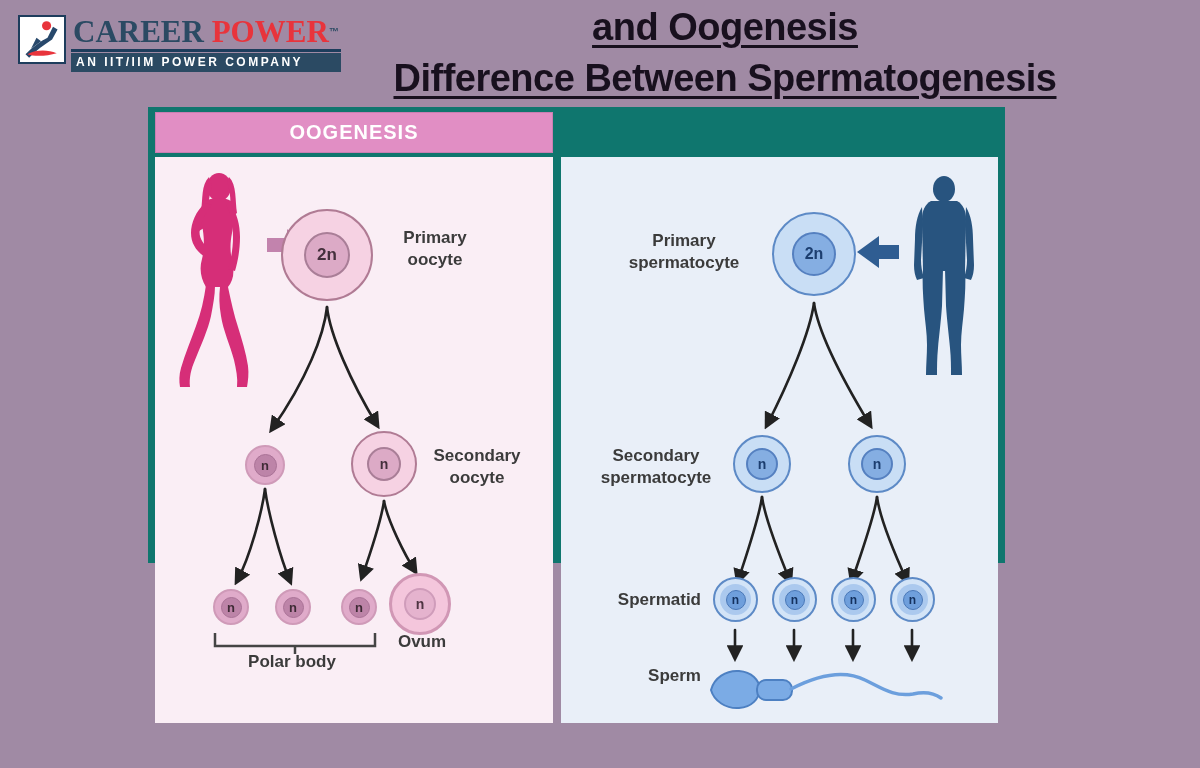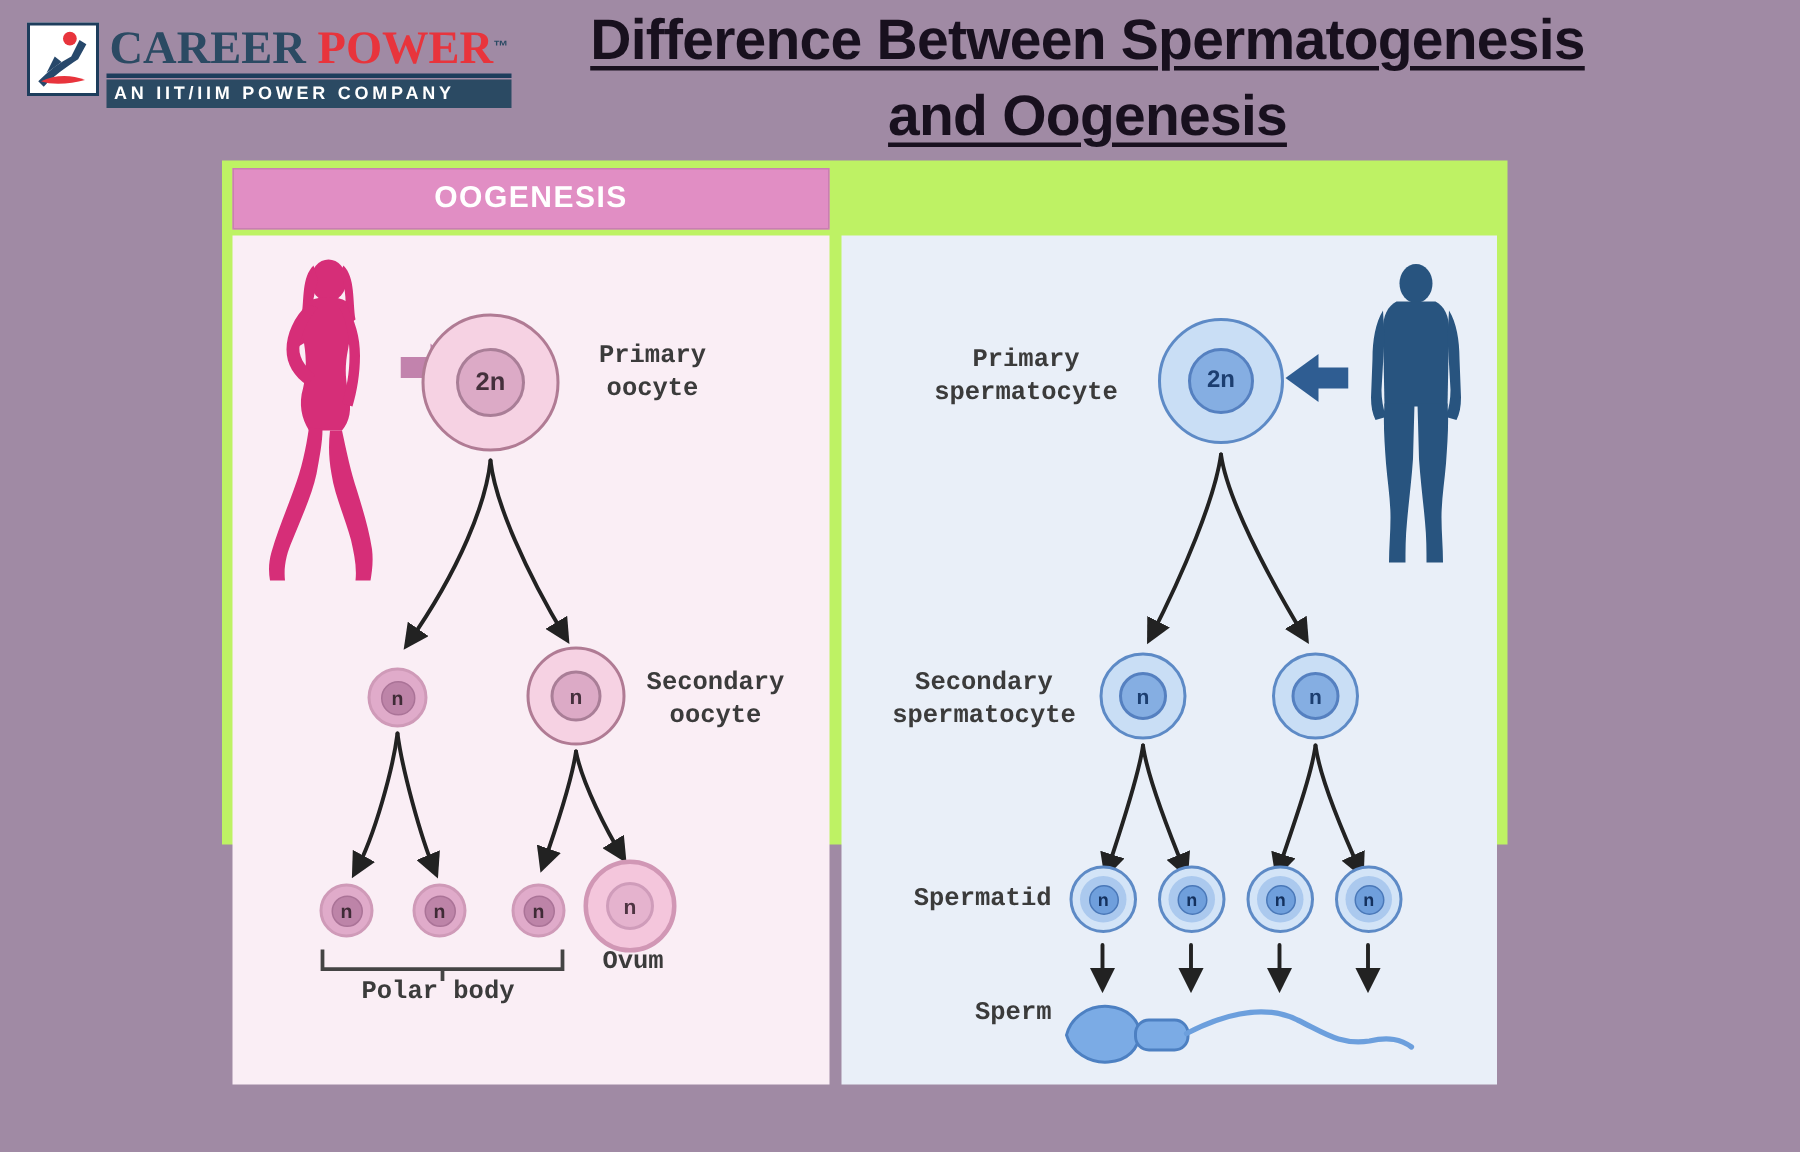--- a/index.html
+++ b/index.html
@@ -40,21 +40,21 @@
     font-size:38px; font-weight:800; color:#18101e;
     line-height:51px; letter-spacing:-0.5px;
     text-decoration:underline;
     text-decoration-thickness:3px;
     text-underline-offset:5px;
   }
 
   
   .card {
     position:absolute; left:148px; top:107px;
-    width:857px; height:456px; background:#bef264;
+    width:857px; height:456px; background:#0f766e;
   }
   .panel-header {
     position:absolute; top:5px; height:41px;
     display:flex; align-items:center; justify-content:center;
     color:#ffffff; font-weight:bold; font-size:20px; letter-spacing:1px;
   }
   .panel-header.pink { left:7px;  width:398px; background:#e18ec4; border:1px solid #c97fb2; }
   .panel-header.blue { left:413px; width:437px; background:#5c98d8; border:1px solid #4a86c8; }
   .panel-body { position:absolute; top:50px; height:566px; }
   .panel-body.pink { left:7px;  width:398px; background:#faeef5; }
@@ -74,21 +74,21 @@
 
   .cell.bl-outer { background:#c9def5; border:2px solid #5d8ac6; }
   .nuc.bl { background:#85aee2; border:2px solid #5580c0; color:#1c3e70; }
   .cell.bl-sptd { background:#d3e4f7; border:2px solid #5d8ac6; }
   .mid-ring { border-radius:50%; background:#abc9ee; display:flex; align-items:center; justify-content:center; }
   .nuc.bl-dark { background:#6f9fdc; border:1px solid #4a78b8; color:#14315e; }
 
   
   .dlabel {
     position:absolute; font-weight:bold; color:#3b3b3b;
-    font-size:17px; line-height:22px; text-align:center;font-family:Liberation Mono, monospace;
+    font-size:17px; line-height:22px; text-align:center;
   }
   .dlabel.right-align { text-align:right; }
 
   .arrow-svg { position:absolute; }
 </style>
 </head>
 <body>
 
 <div class="logo">
   <div class="logo-icon">
@@ -102,22 +102,22 @@
   <div class="logo-textcol">
     <div class="brand-line">
       <span class="brand-career">CAREER</span>
       <span class="brand-power">POWER</span><span class="brand-tm">™</span>
     </div>
     <div class="brand-bar">AN IIT/IIM POWER COMPANY</div>
   </div>
 </div>
 
 <div class="page-title">
+  <div>and Oogenesis</div>
   <div>Difference Between Spermatogenesis</div>
-  <div>and Oogenesis</div>
 </div>
 
 <div class="card">
 
   <div class="panel-header pink">OOGENESIS</div>
 
   <div class="panel-body pink">
 
     <svg class="arrow-svg" style="left:10px; top:12px;" width="102" height="222" viewBox="0 0 102 222">
       <g fill="#d62e78">

